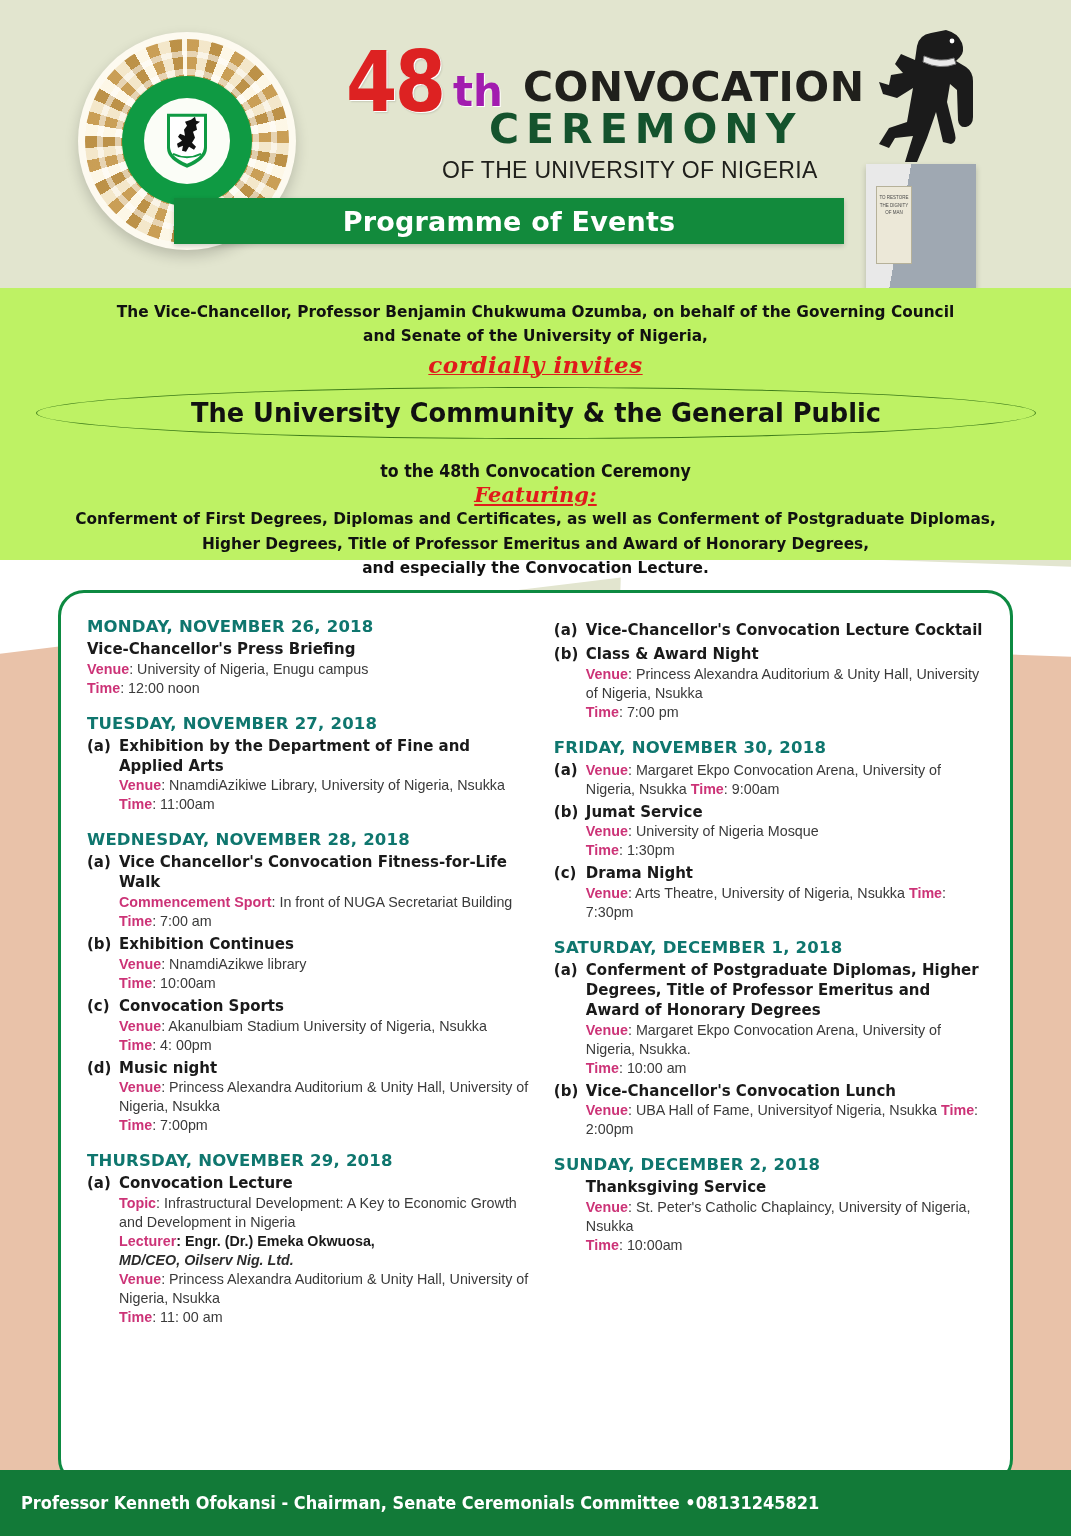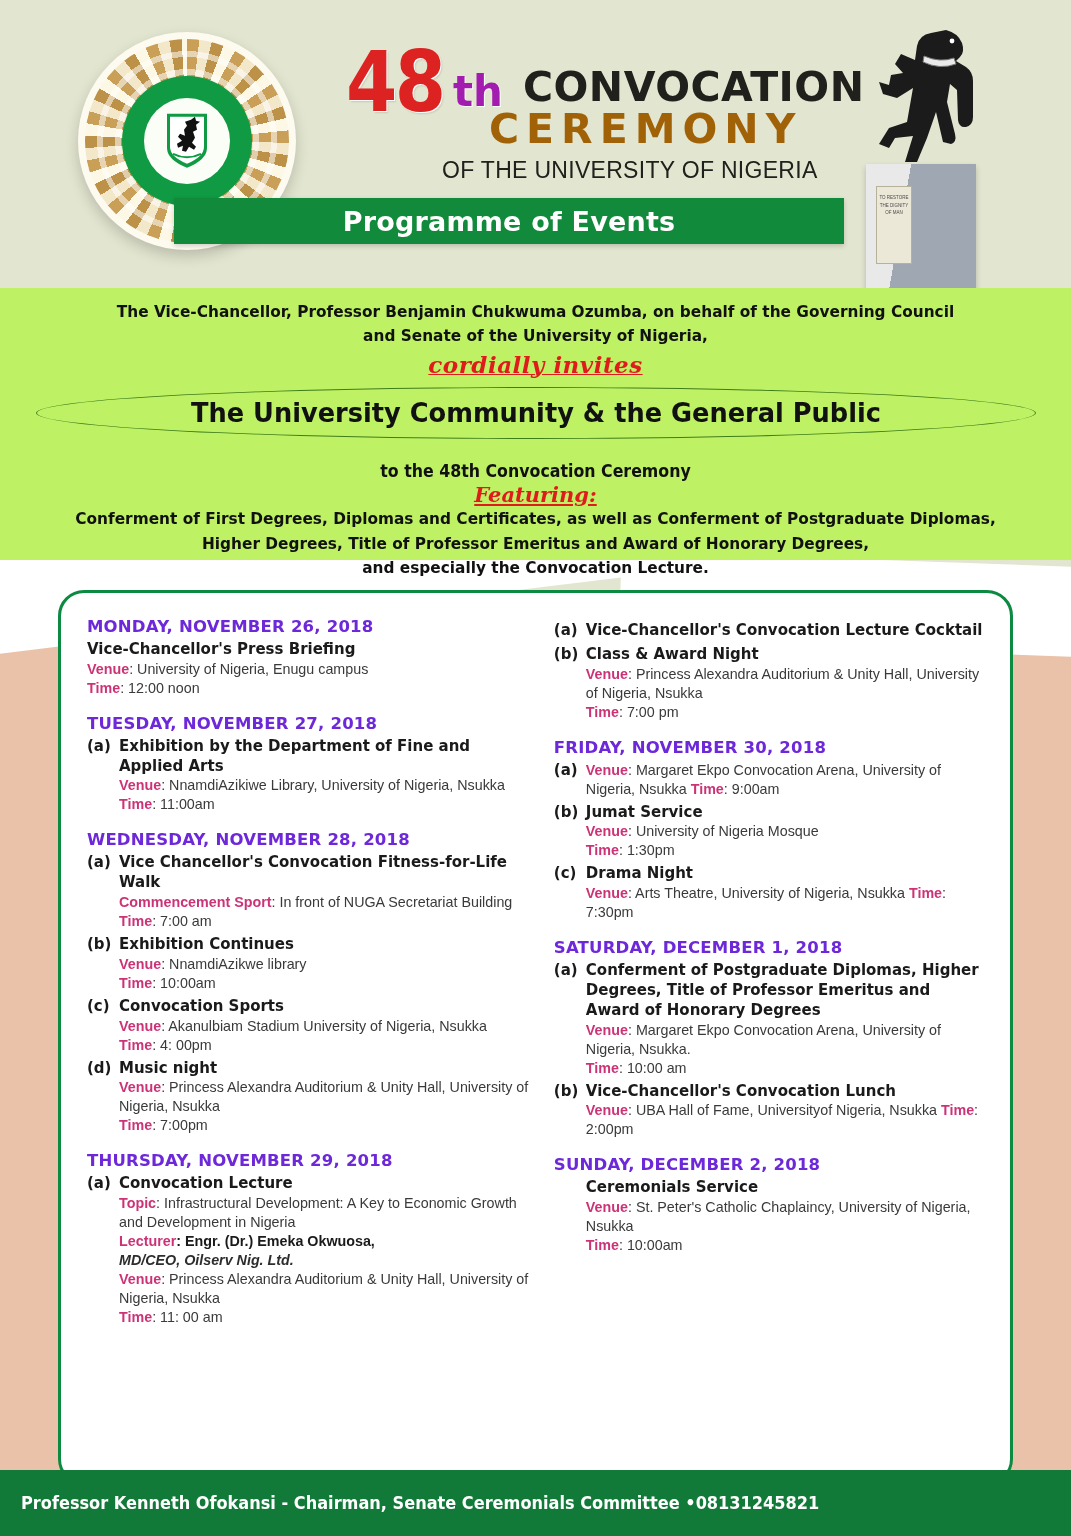--- a/index.html
+++ b/index.html
@@ -90,21 +90,21 @@
     line-height:1; margin-bottom:4px; margin-left:-10px;
     text-shadow:1px 1px 0 #fff;
   }
   #word-convocation {
     font-family:"DejaVu Sans", sans-serif;
     font-weight:bold; font-size:41px; color:#20201c;
     letter-spacing:.5px; margin-left:14px; margin-bottom:6px;
   }
   #word-ceremony {
     font-family:"DejaVu Sans", sans-serif;
-    font-weight:bold; font-size:41px; color:#a16207;
+    font-weight:bold; font-size:41px; color:#14532d;
     letter-spacing:7px; margin-left:143px; margin-top:-12px;
   }
   #word-ofuni {
     font-family:"Liberation Sans", sans-serif;
     font-weight:normal; font-size:23px; color:#20201c;
     letter-spacing:.3px; margin-left:96px; margin-top:4px;
   }
 
   #banner {
     position:absolute; left:158px; top:198px; width:670px; height:46px;
@@ -185,21 +185,21 @@
     border:3px solid #0d8a41;
     border-radius:26px;
     padding:24px 22px 10px 26px;
     display:flex; gap:18px;
     overflow:hidden;
   }
   .col { width:460px; }
   .col.right { width:445px; }
 
   .day {
-    color:#6d28d9; font-weight:bold; font-size:16.5px;
+    color:#0f766e; font-weight:bold; font-size:16.5px;
     font-family:"DejaVu Sans", sans-serif;
     letter-spacing:.2px; margin-top:16px; margin-bottom:1px;
   }
   .day.first { margin-top:0; }
 
   .ev { display:flex; margin-top:4px; }
   .letter {
     width:32px; flex:0 0 32px;
     font-weight:bold; font-size:15px; color:#1a1a1a;
     font-family:"DejaVu Sans", sans-serif;
@@ -415,21 +415,21 @@
         <div class="letter">(b)</div>
         <div class="evbody">
           <div class="evtitle">Vice-Chancellor's Convocation Lunch</div>
           <div class="meta"><span class="lbl">Venue</span><span>: UBA Hall of Fame, Universityof Nigeria, Nsukka </span><span class="lbl">Time</span><span>: 2:00pm</span></div>
         </div>
       </div>
       <div class="day">SUNDAY, DECEMBER 2, 2018</div>
       <div class="ev">
         <div class="letter"></div>
         <div class="evbody">
-          <div class="evtitle">Ceremonials Service</div>
+          <div class="evtitle">Thanksgiving Service</div>
           <div class="meta"><span class="lbl">Venue</span><span>: St. Peter's Catholic Chaplaincy, University of Nigeria, Nsukka</span></div>
           <div class="meta"><span class="lbl">Time</span><span>: 10:00am</span></div>
         </div>
       </div>
     </div>
 </div>
 
 <div id="footer">
   <span>Professor Kenneth Ofokansi - Chairman, Senate Ceremonials Committee •08131245821</span>
 </div>

